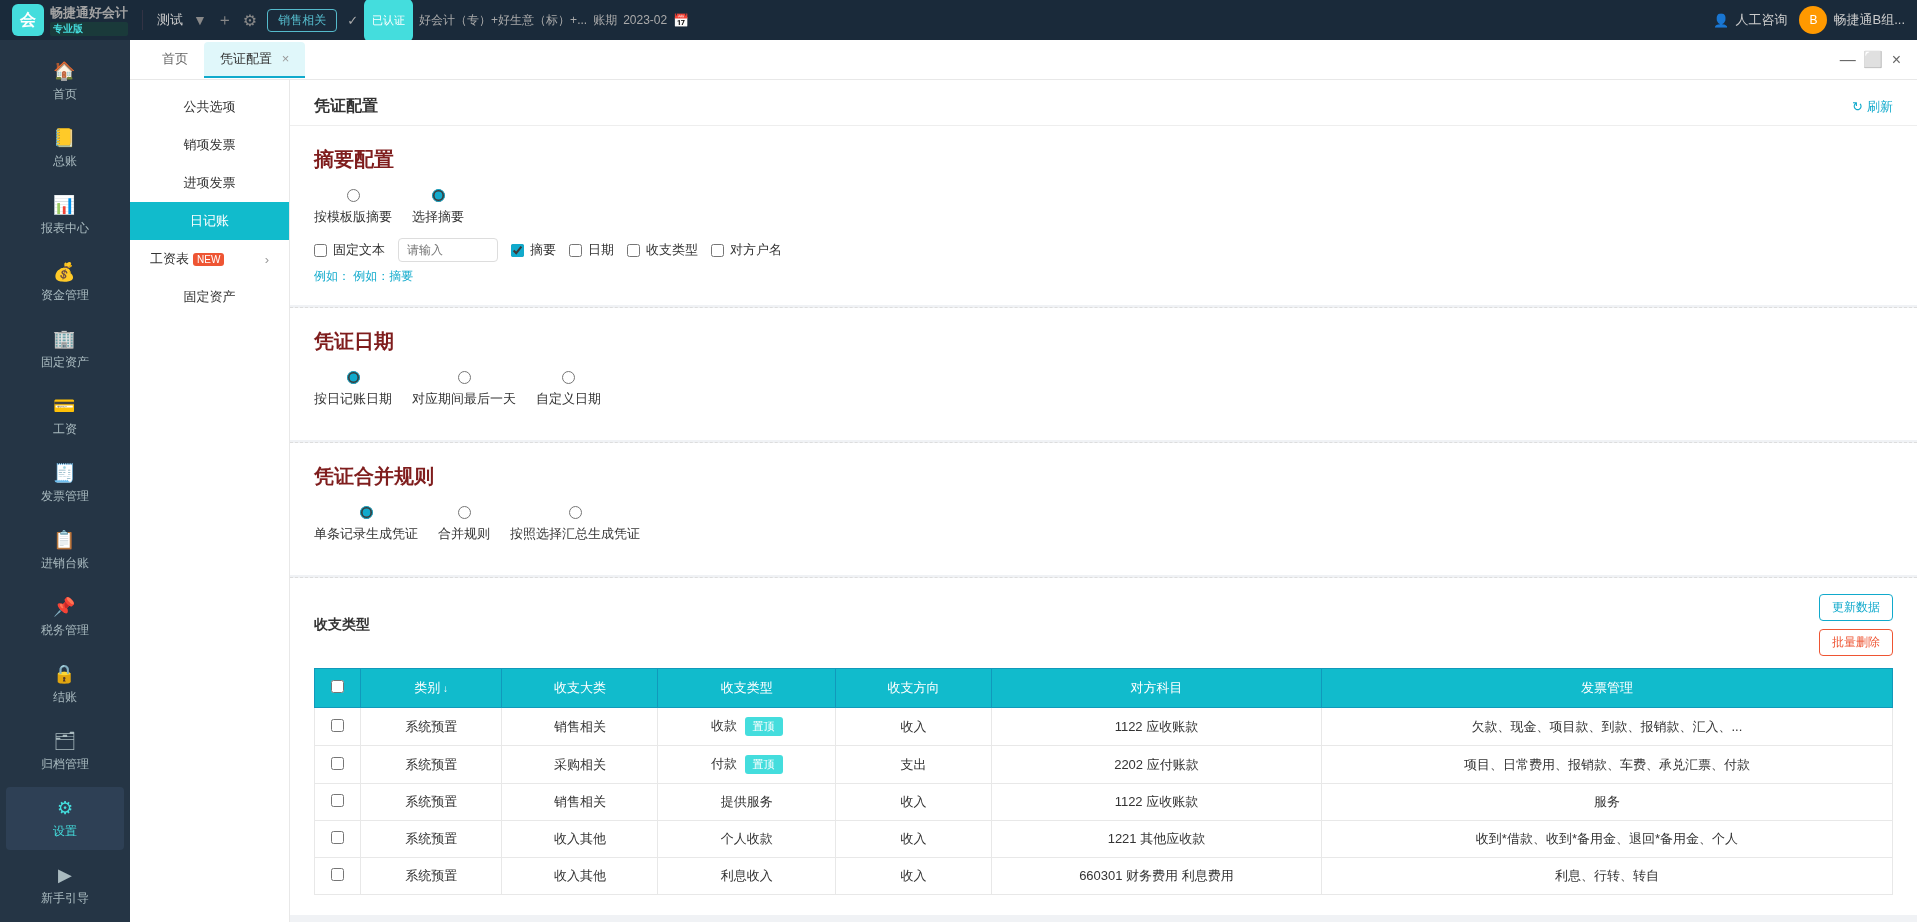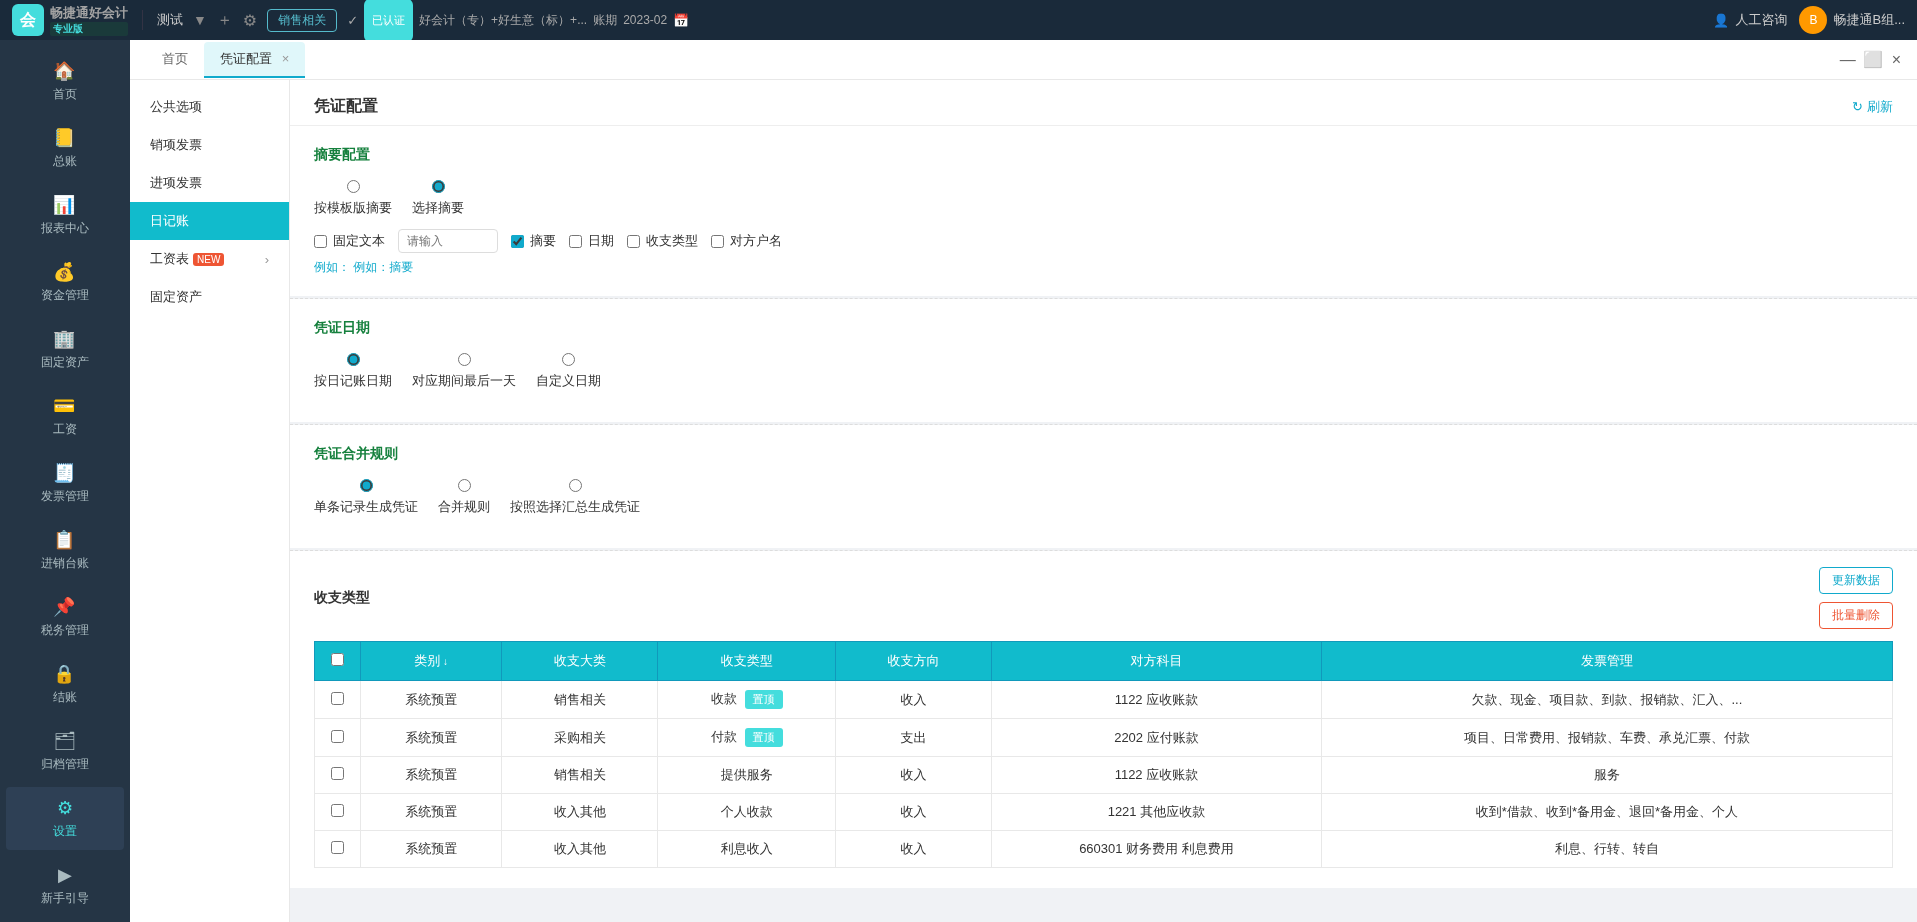--- a/index.html
+++ b/index.html
@@ -37,35 +37,35 @@
     .tab-item.active { color: #333; border-bottom: 2px solid #1ac; background: #e0f7fa; border-radius: 4px 4px 0 0; text-align: right; }
     .tab-close { margin-left: 6px; color: #999; cursor: pointer; }
     .tab-bar-actions { margin-left: auto; display: flex; gap: 8px; }
     .tab-action-btn { background: none; border: none; font-size: 16px; color: #666; cursor: pointer; }
 
     
     .page-area { display: flex; flex: 1; overflow: hidden; }
 
     
     .left-nav { width: 160px; background: #fff; border-right: 1px solid #e8e8e8; padding: 8px 0; flex-shrink: 0; }
-    .left-nav-item { padding: 10px 20px; cursor: pointer; font-size: 13px; color: #333; display: flex; align-items: center; justify-content: flex-start; }
+    .left-nav-item { padding: 10px 20px; cursor: pointer; font-size: 13px; color: #333; display: flex; align-items: center; justify-content: center; }
     .left-nav-item.active { background: #1bc; color: #fff; }
     .left-nav-badge { background: #e53; color: #fff; border-radius: 3px; font-size: 10px; padding: 1px 4px; }
 
     
     .content-panel { flex: 1; overflow-y: auto; padding: 0; background: #f0f2f5; }
 
     
     .page-header { display: flex; align-items: center; justify-content: space-between; padding: 16px 24px 8px; background: #fff; border-bottom: 1px solid #eee; }
     .page-title { font-size: 16px; font-weight: bold; color: #333; }
     .refresh-btn { color: #1ac; cursor: pointer; font-size: 13px; display: flex; align-items: center; gap: 4px; }
 
     
     .section { background: #fff; margin: 0 0 2px 0; padding: 20px 24px; }
-    .section-title { font-size: 14px; font-weight: bold; color: #15803d; margin-bottom: 16px; }
+    .section-title { font-size: 20px; font-weight: bold; color: #7f1d1d; margin-bottom: 16px; }
     .section-divider { border: none; border-top: 1px dashed #ddd; margin: 0; }
 
     
     .radio-group { display: flex; align-items: center; gap: 20px; margin-bottom: 12px; }
     .radio-item { display: flex; align-items: center; gap: 6px; cursor: pointer; font-size: 13px; color: #333; flex-direction: column; }
     .radio-item input[type="radio"] { accent-color: #1ac; }
     .checkbox-item { display: flex; align-items: center; gap: 6px; cursor: pointer; font-size: 13px; color: #333; }
     .checkbox-item input[type="checkbox"] { accent-color: #1ac; }
 
     .summary-row { display: flex; align-items: center; gap: 13px; flex-wrap: wrap; }

